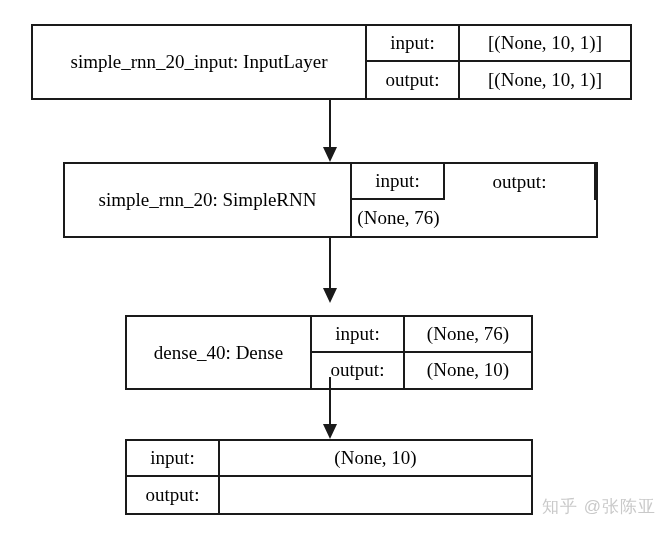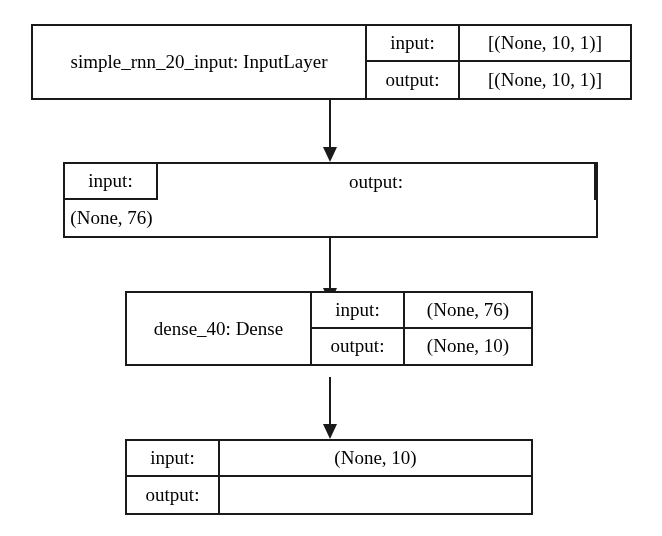--- a/index.html
+++ b/index.html
@@ -40,21 +40,21 @@
     white-space: nowrap;
   }
   .io-cell.lbl { border-right: 2px solid #1a1a1a; }
   .io-cell.top { border-bottom: 2px solid #1a1a1a; }
 
   
   #box-0 { left: 31px;  top: 24px;  width: 601px; height: 76px; }
   #box-0 .name-cell { flex: 0 0 334px; }
   #box-1 { left: 63px;  top: 162px; width: 535px; height: 76px; }
   #box-1 .name-cell { flex: 0 0 287px; }
-  #box-2 { left: 125px; top: 291px; width: 408px; height: 75px; }
+  #box-2 { left: 125px; top: 315px; width: 408px; height: 75px; }
   #box-2 .name-cell { flex: 0 0 185px; }
   #box-3 { left: 125px; top: 439px; width: 408px; height: 76px; }
   #box-3 .name-cell { flex: 0 0 186px; }
 
   
   .edge { position: absolute; left: 322px; width: 16px; }
   .edge-line {
     position: absolute; left: 7px; top: 0; bottom: 14px;
     width: 2px; background: #1a1a1a;
   }
@@ -94,20 +94,21 @@
       <div class="io-cell">[(None, 10, 1)]</div>
     </div>
   </div>
 
   <div class="edge" id="edge-0">
     <div class="edge-line"></div>
     <div class="edge-head"></div>
   </div>
 
   <div class="layer-box" id="box-1">
+    <div class="name-cell">simple_rnn_20: SimpleRNN</div>
     <div class="io">
       <div class="io-cell lbl top">input:</div>
       <div class="io-cell lbl">output:</div>
       <div class="io-cell">(None, 76)</div>
     </div>
   </div>
 
   <div class="edge" id="edge-1">
     <div class="edge-line"></div>
     <div class="edge-head"></div>
@@ -129,14 +130,15 @@
   </div>
 
   <div class="layer-box" id="box-3">
     <div class="io">
       <div class="io-cell lbl top">input:</div>
       <div class="io-cell top">(None, 10)</div>
       <div class="io-cell lbl">output:</div>
     </div>
   </div>
 
+  <div class="watermark">知乎 @张陈亚</div>
 
 </div>
 
 </body></html>

